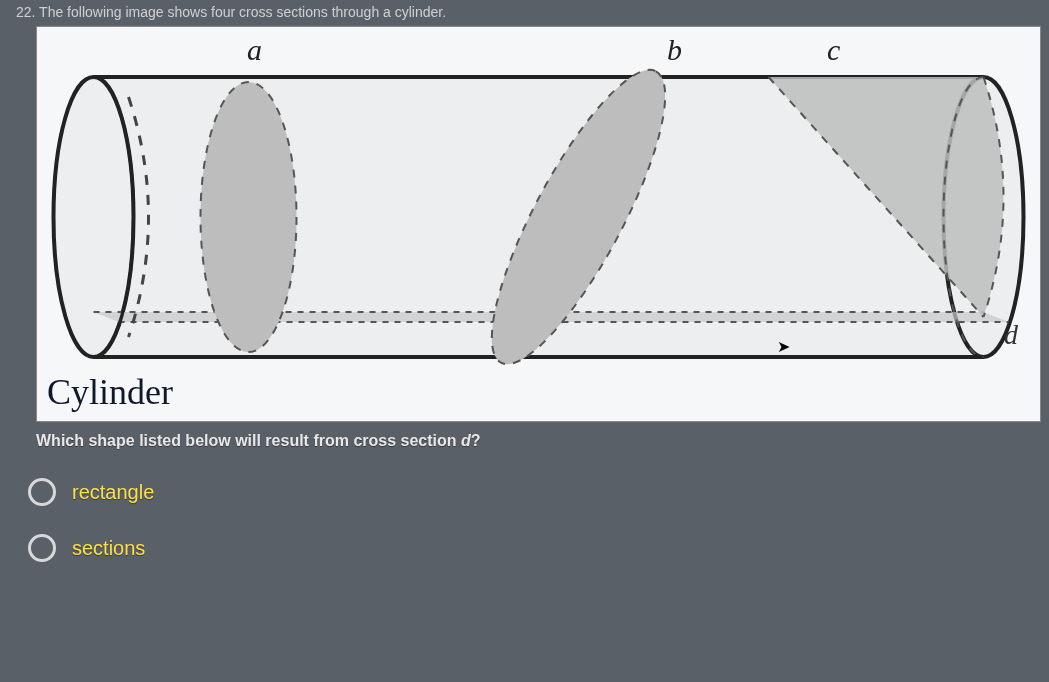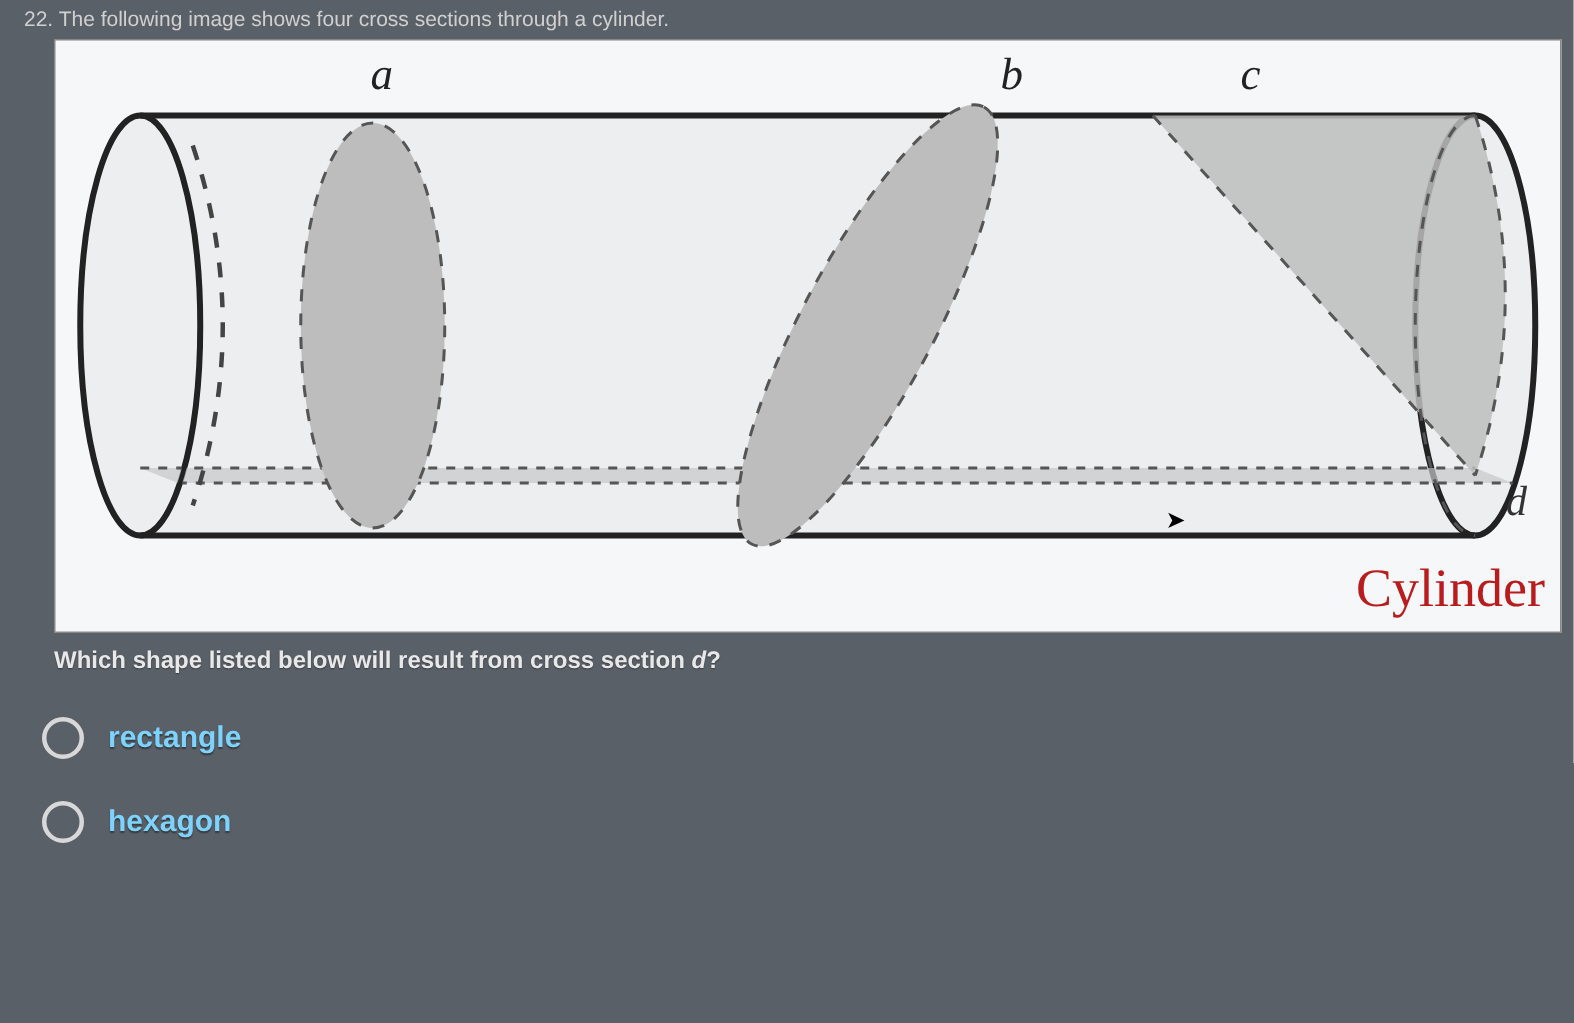--- a/index.html
+++ b/index.html
@@ -41,22 +41,22 @@
     font-style: italic;
     font-size: 28px;
     color:#333;
     right: 22px;
     bottom: 70px;
   }
   .cylinder-svg { display:block; width: 100%; height: 300px; }
   .caption {
     font-family: "Times New Roman", serif;
     font-size: 36px;
-    text-align: right;
-    color: #b91c1c;
+    text-align: left;
+    color: #0f172a;
     padding-top: 4px;
   }
   .subquestion {
     color: #e8e8e8;
     font-size: 16px;
     padding: 10px 0 14px 36px;
     font-weight: bold;
     text-shadow: 0 1px 1px rgba(0,0,0,0.4);
   }
   .subquestion .dvar { font-style: italic; }
@@ -71,23 +71,23 @@
     cursor: pointer;
   }
   .radio-circle {
     width: 28px;
     height: 28px;
     border: 3px solid #d8d8d8;
     border-radius: 50%;
     flex-shrink: 0;
   }
   .option-label {
-    color: #7dd3fc;
+    color: #fde047;
     font-size: 20px;
-    font-weight: bold;
+    font-weight: normal;
     text-shadow: 0 1px 1px rgba(0,0,0,0.4);
   }
   .cursor-ptr {
     position:absolute;
     left: 740px;
     top: 310px;
     font-size: 16px;
     color:#000;
     pointer-events:none;
   }
@@ -149,15 +149,15 @@
   <span>Which shape listed below will result from cross section </span><span class="dvar">d</span><span>?</span>
 </div>
 
 <div class="options">
   <div class="option">
     <div class="radio-circle"></div>
     <span class="option-label">rectangle</span>
   </div>
   <div class="option">
     <div class="radio-circle"></div>
-    <span class="option-label">hexagon</span>
+    <span class="option-label">sections</span>
   </div>
 </div>
 
 </body></html>

